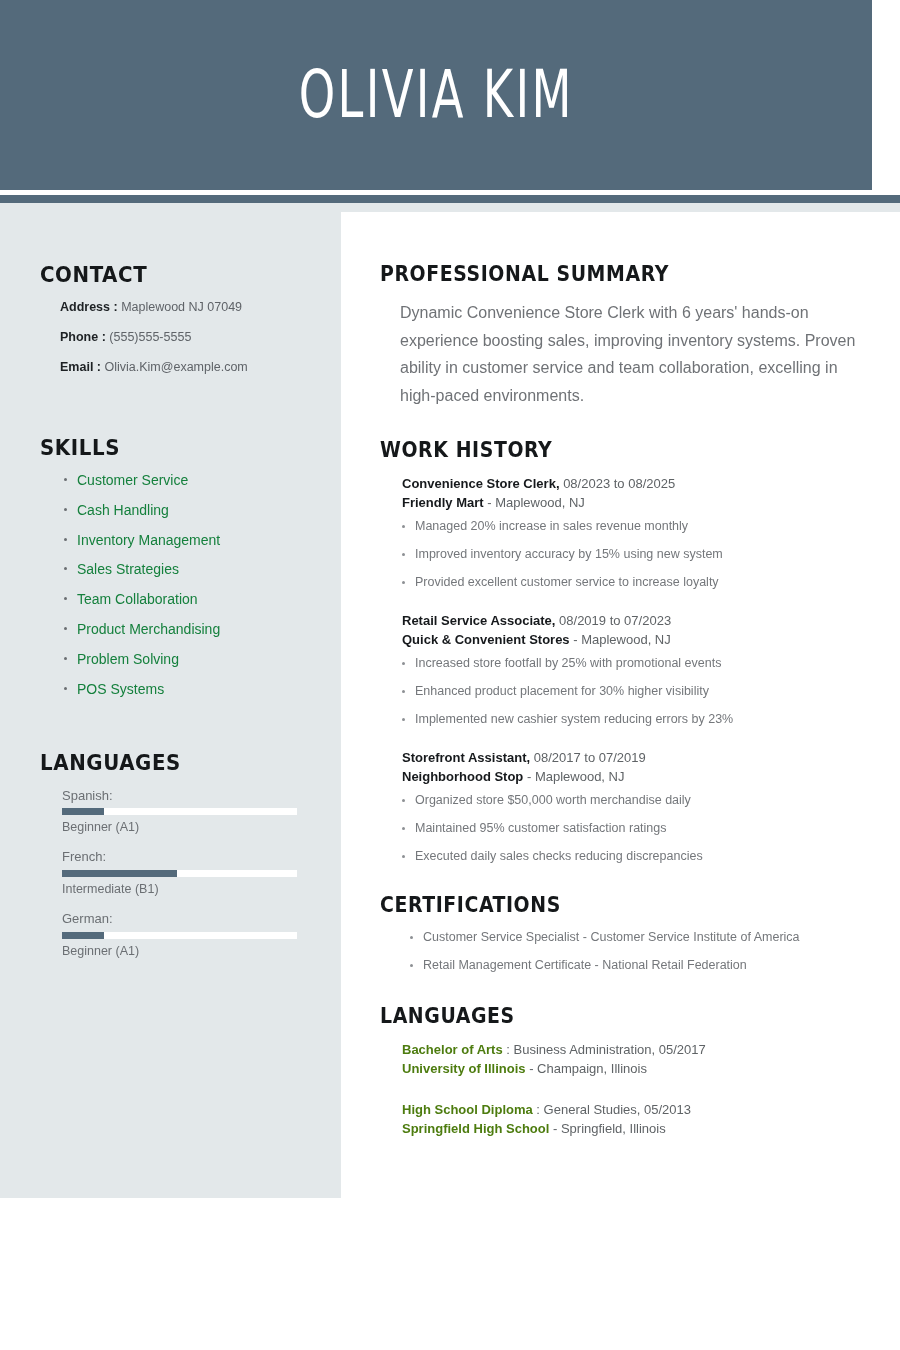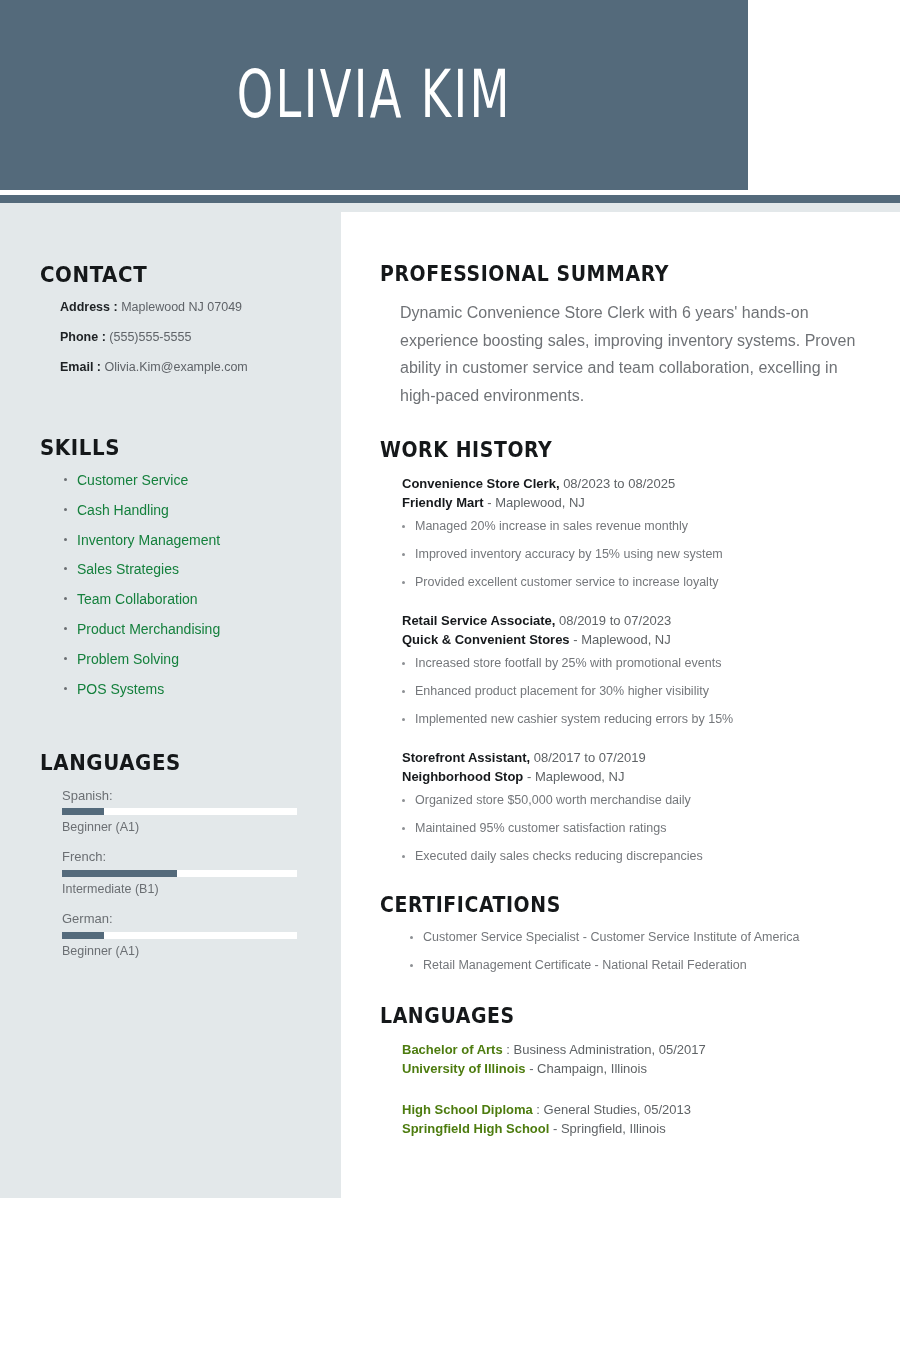--- a/index.html
+++ b/index.html
@@ -19,21 +19,21 @@
     height: 1350px;
     overflow: hidden;
     background: #ffffff;
   }
 
   
   .header-band {
     position: absolute;
     top: 0;
     left: 0;
-    width: 748px;
+    width: 872px;
     height: 190px;
     background: #546a7b;
     display: flex;
     align-items: center;
     justify-content: center;
   }
   .name {
     color: #ffffff;
     font-family: "Liberation Sans Narrow", "DejaVu Sans Condensed", "Liberation Sans", sans-serif;
     font-size: 66px;
@@ -386,21 +386,21 @@
           <b>Retail Service Associate,</b>
           <span>08/2019 to 07/2023</span>
         </div>
         <div class="job-line">
           <b>Quick &amp; Convenient Stores</b>
           <span>- Maplewood, NJ</span>
         </div>
         <ul class="job-bullets">
           <li>Increased store footfall by 25% with promotional events</li>
           <li>Enhanced product placement for 30% higher visibility</li>
-          <li>Implemented new cashier system reducing errors by 15%</li>
+          <li>Implemented new cashier system reducing errors by 23%</li>
         </ul>
       </div>
 
       <div class="job">
         <div class="job-line">
           <b>Storefront Assistant,</b>
           <span>08/2017 to 07/2019</span>
         </div>
         <div class="job-line">
           <b>Neighborhood Stop</b>

